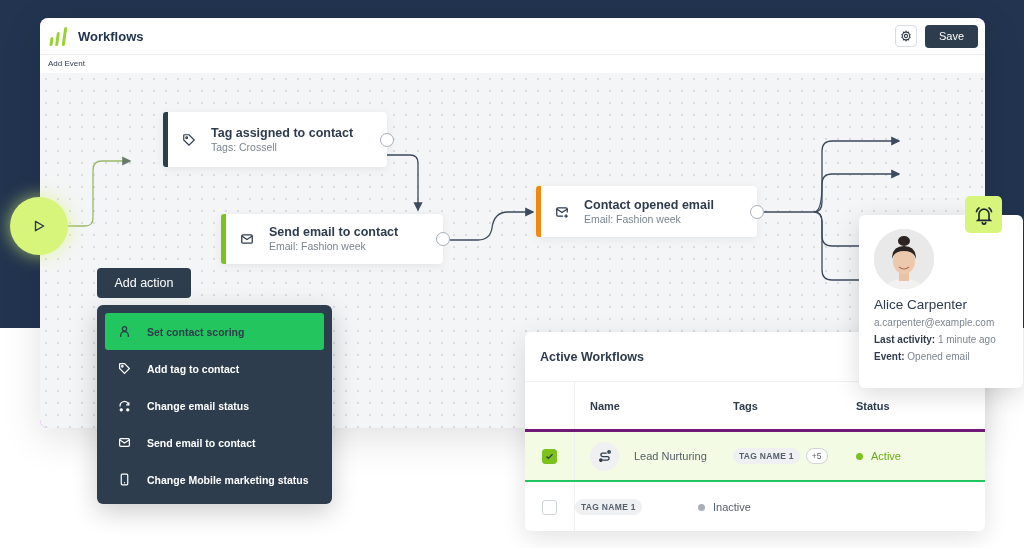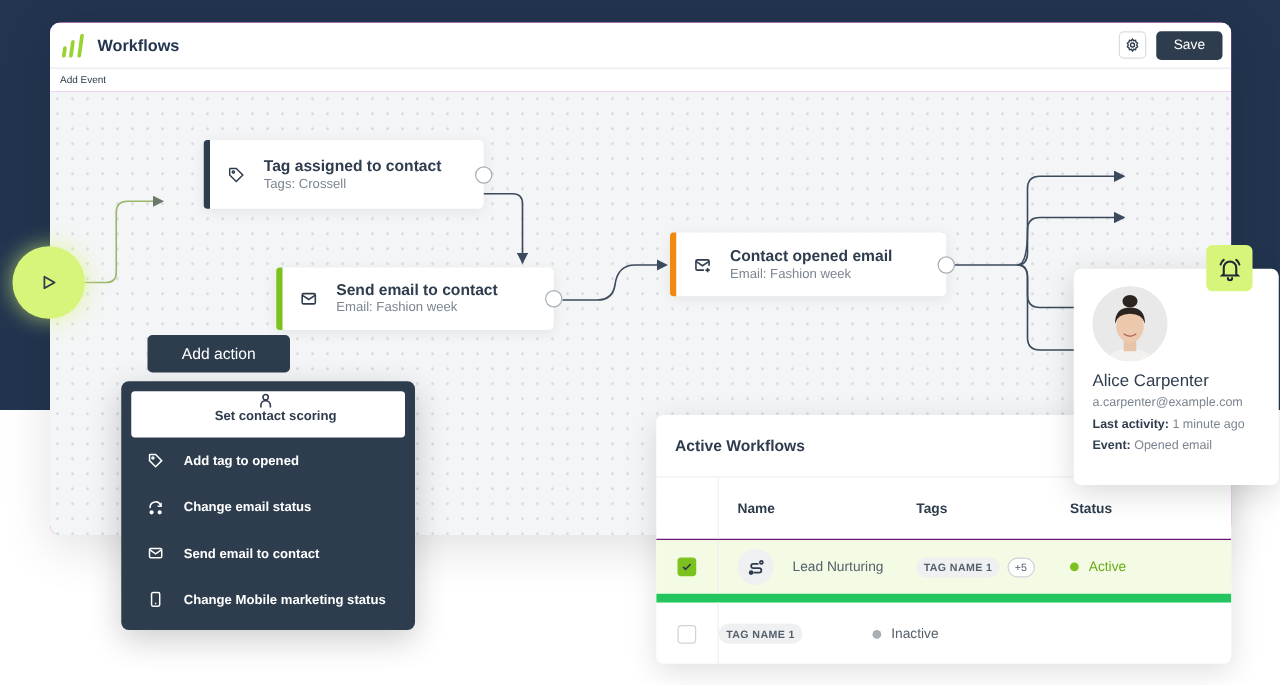--- a/index.html
+++ b/index.html
@@ -63,44 +63,44 @@
     border-radius: 50%; background: #fff; border: 1px solid #a8afb7;
   }
 
   .play {
     position: absolute; left: 10px; top: 197px; width: 58px; height: 58px; border-radius: 50%;
     background: #d6f57a; display:flex; align-items:center; justify-content:center;
     box-shadow: 0 0 18px rgba(214,245,122,0.7);
   }
 
   .add-action {
-    position: absolute; left: 97px; top: 268px; width: 114px; height: 30px;
+    position: absolute; left: 97px; top: 268px; width: 94px; height: 30px;
     background: #2d3d4e; color: #fff; border-radius: 4px; font-size: 12.5px;
-    display:flex; align-items:center; justify-content:center;margin-left:21px;
+    display:flex; align-items:center; justify-content:center;
   }
   .menu {
     position: absolute; left: 97px; top: 305px; width: 235px; height: 199px;
     background: #2d3d4e; border-radius: 6px; padding: 8px 8px;
     box-shadow: 0 8px 26px rgba(0,0,0,0.2);
   }
   .menu-item {
     height: 37px; display:flex; align-items:center; padding-left: 12px; border-radius: 3px;
     color: #fff; font-size: 10.5px; font-weight: 700;
   }
-  .menu-item.active { background: #ffffff; color: #2e3c4d; flex-direction: column; }
+  .menu-item.active { background: #22c55e; color: #2e3c4d; }
   .menu-item .micon { width: 14px; height: 14px; margin-right: 16px; display:flex; align-items:center; justify-content:center; }
 
   .table-card {
     position: absolute; left: 525px; top: 332px; width: 460px; height: 199px;
     background: #fff; border-radius: 6px; box-shadow: 0 6px 24px rgba(0,0,0,0.12); overflow: hidden;
   }
   .tc-title { height: 50px; padding: 18px 15px; font-size: 12.5px; font-weight: 700; color: #2e3c4d; border-bottom: 1px solid #eef0f2; }
   .trow { position: relative; height: 50px; display: flex; align-items: center; font-size: 11px; }
-  .trow.head { font-weight: 700; color: #2e3c4d; border-bottom: 1px solid #701a75; }
-  .trow.selected { background: #f3fbe4; border-bottom: 7px solid #22c55e; }
+  .trow.head { font-weight: 700; color: #2e3c4d; border-bottom: 3px solid #701a75; }
+  .trow.selected { background: #f3fbe4; border-bottom: 2px solid #22c55e; }
   .c-check { width: 50px; height: 100%; display:flex; align-items:center; justify-content:center; border-right: 1px solid #eef0f2; }
   .c-name { width: 158px; display:flex; align-items:center; padding-left: 15px; color: #55606b; }
   .c-tags { width: 123px; display:flex; align-items:center; gap: 6px; }
   .c-status { flex: 1; display:flex; align-items:center; }
   .trow.head .c-name, .trow.head .c-tags, .trow.head .c-status { color: #2e3c4d; }
   .chk { width: 15px; height: 15px; border-radius: 3px; border: 1px solid #cfd4d9; background: #fff; display:flex; align-items:center; justify-content:center; }
   .chk.on { background: #7cc21e; border-color: #7cc21e; }
   .wf-icon { width: 29px; height: 29px; border-radius: 50%; background: #eef0f2; display:flex; align-items:center; justify-content:center; margin-right: 15px; }
   .tag { background: #eef0f2; border-radius: 10px; font-size: 8.5px; font-weight: 700; color: #55606b; padding: 3px 6px; letter-spacing: 0.3px; }
   .tag-more { border: 1px solid #cfd4d9; border-radius: 10px; font-size: 8.5px; padding: 2px 5px; color: #55606b; background:#fff; }
@@ -232,21 +232,21 @@
     </span>
     <span>Set contact scoring</span>
   </div>
   <div class="menu-item">
     <span class="micon">
       <svg width="13" height="13" viewBox="0 0 24 24" fill="none" stroke="#fff" stroke-width="2.2">
           <path d="M3 12V4a1 1 0 011-1h8l9 9-9 9z"></path>
           <circle cx="8" cy="8" r="1.5"></circle>
         </svg>
     </span>
-    <span>Add tag to opened</span>
+    <span>Add tag to contact</span>
   </div>
   <div class="menu-item">
     <span class="micon">
       <svg width="13" height="13" viewBox="0 0 24 24" fill="none" stroke="#fff" stroke-width="2.2">
           <path d="M4 14a8 8 0 0115-5l1 2"></path>
           <path d="M20 6v5h-5"></path>
           <circle cx="6" cy="20" r="2" fill="#fff"></circle>
           <circle cx="18" cy="20" r="2" fill="#fff"></circle>
         </svg>
     </span>

